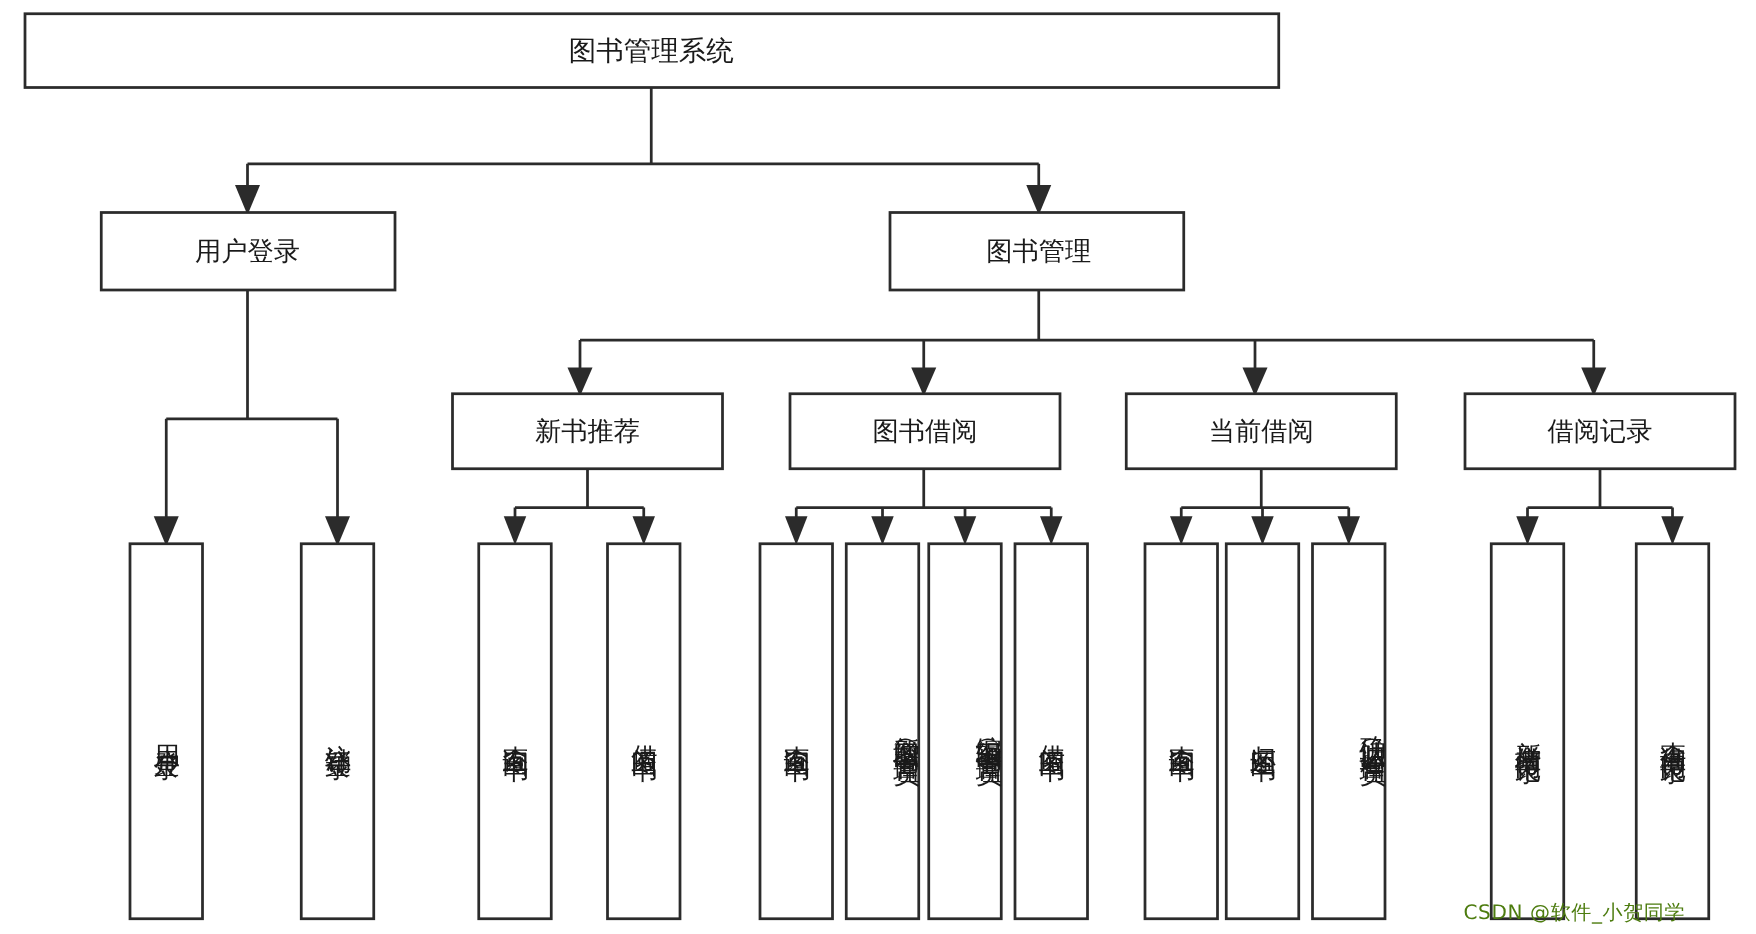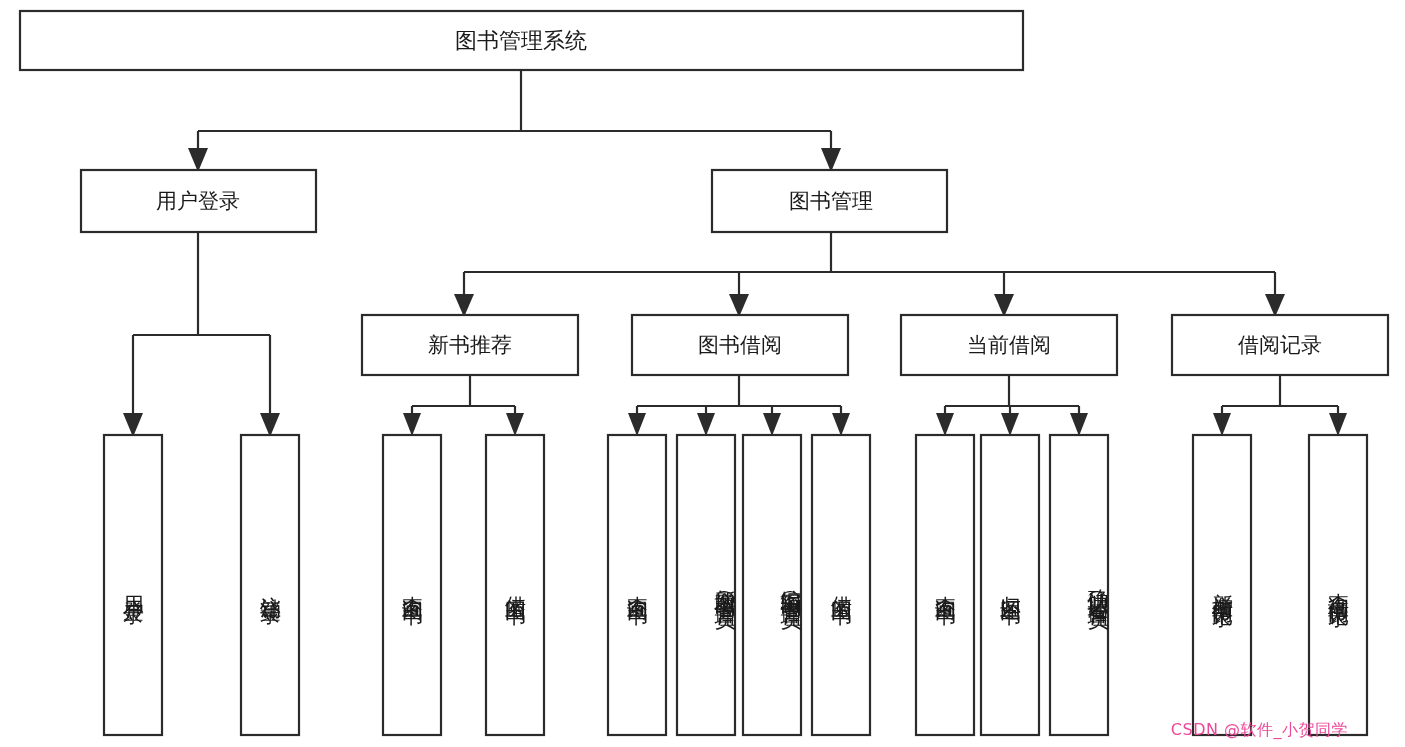--- a/index.html
+++ b/index.html
@@ -61,21 +61,21 @@
     justify-content: center;
     white-space: nowrap;
     pointer-events: none;
   }
   .watermark {
     position: absolute;
     right: 8px;
     bottom: 6px;
     font-family: "DejaVu Sans", "Liberation Sans", sans-serif;
     font-size: 16px;
-    color: #ec4899;
+    color: #4d7c0f;
     letter-spacing: 0.5px;
     user-select: none;
   }
 </style>
 </head>
 <body>
 
 <div id="diagram-root">
 
   <svg id="flow-svg" viewBox="0 0 1405 747">

